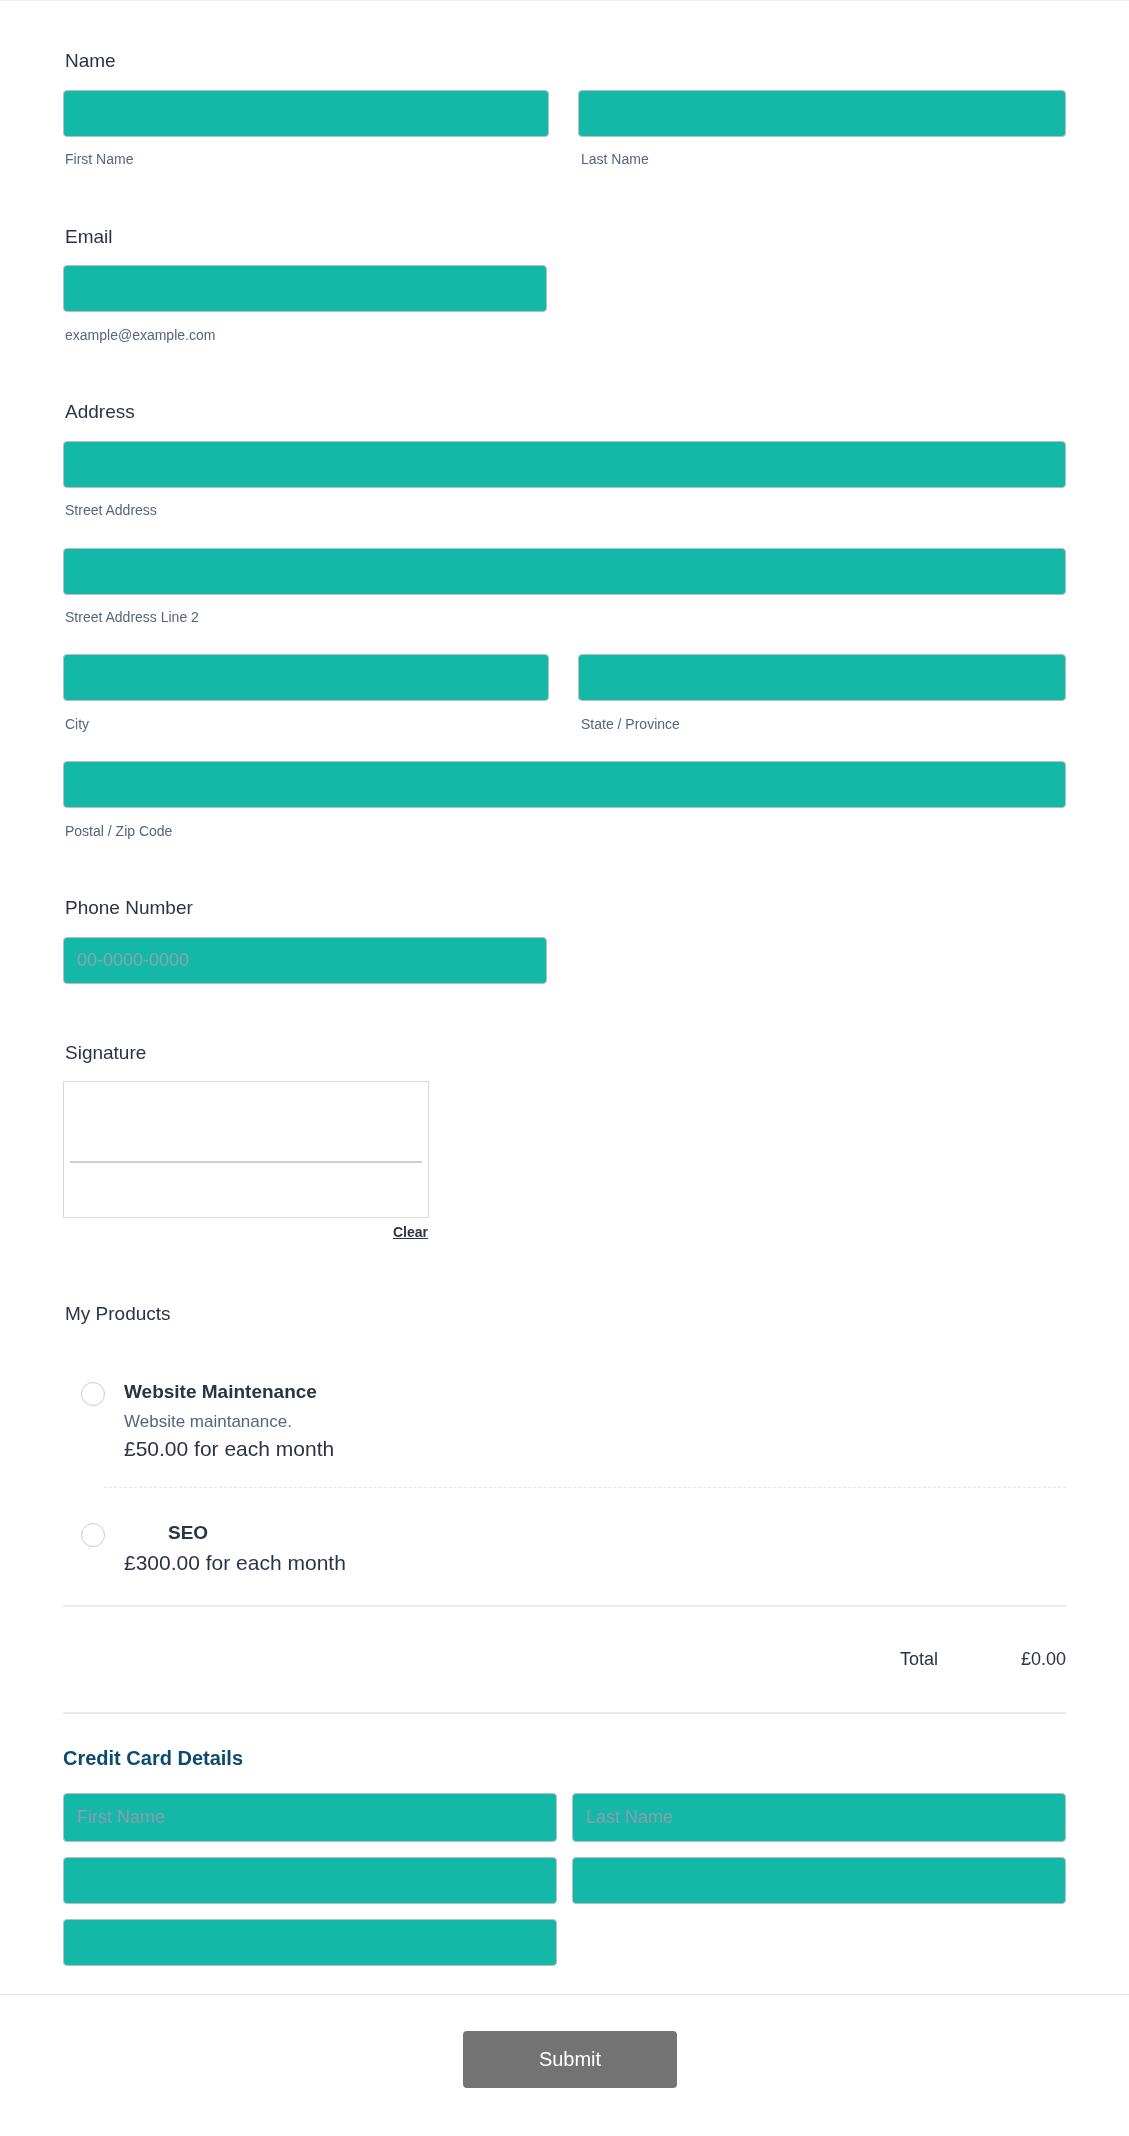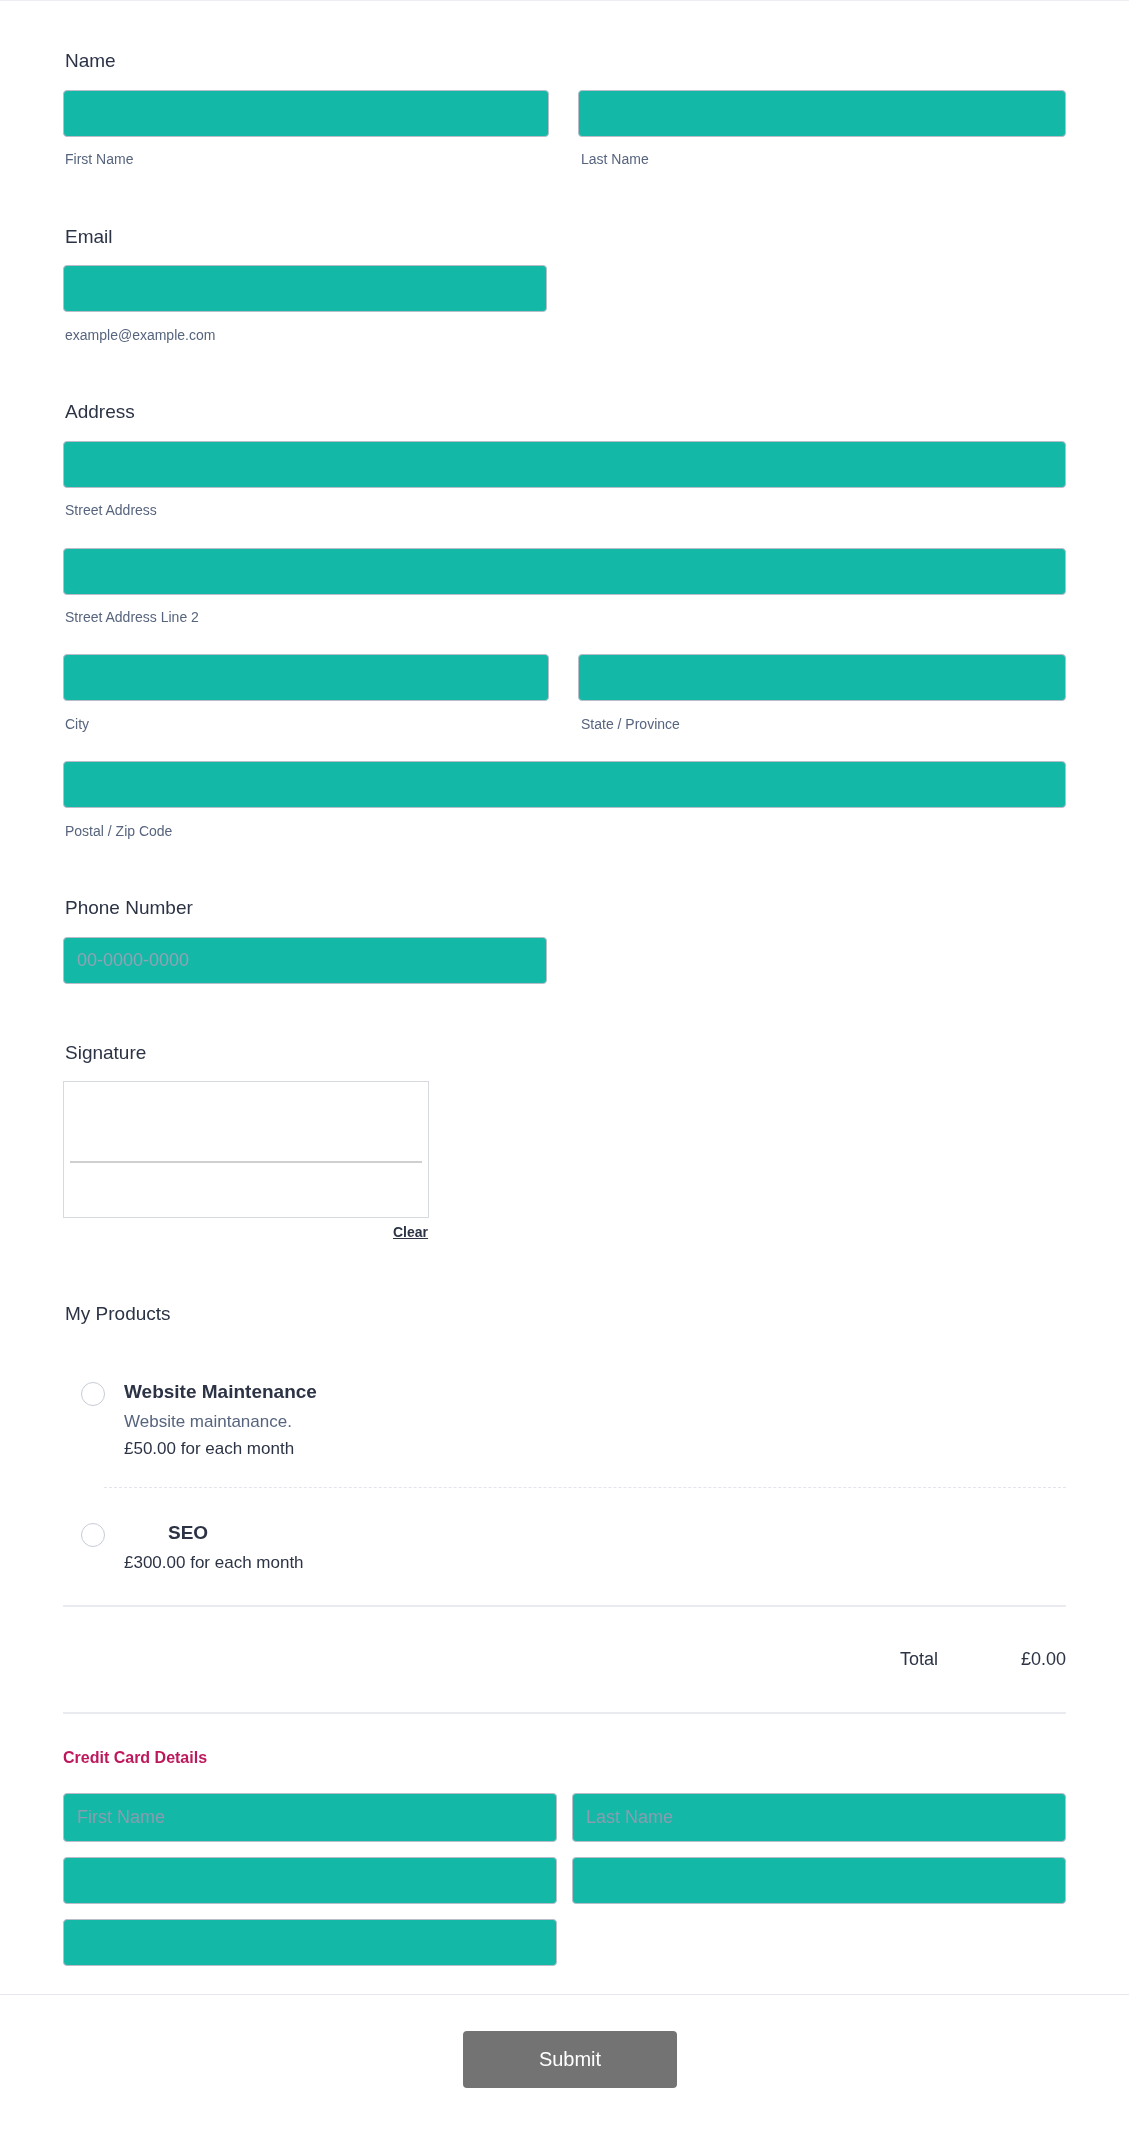--- a/index.html
+++ b/index.html
@@ -10,26 +10,26 @@
   .sublabel { position: absolute; font-size: 14px; color: #57647e; line-height: 16px; }
   .input { position: absolute; height: 47px; border: 1px solid #b8bdc9; border-radius: 4px; background: #14b8a6; font-family: "Liberation Sans", sans-serif; font-size: 18px; padding: 0 13px; color: #2c3345; outline: none; }
   .input::placeholder { color: #8d9bb0; }
   .ph-phone::placeholder { color: #8fa3b5; }
   .sig-box { position: absolute; left: 63px; top: 1081px; width: 366px; height: 137px; border: 1px solid #d6d9de; background: #fff; }
   .sig-line { position: absolute; left: 6px; right: 6px; top: 79px; height: 2px; background: #cfcfcf; }
   .clear { position: absolute; left: 393px; top: 1224px; font-size: 14px; font-weight: bold; color: #2c3345; text-decoration: underline; cursor: pointer; line-height: 16px; }
   .radio { position: absolute; width: 24px; height: 24px; border: 1px solid #c7ccd5; border-radius: 50%; background: #fff; }
   .prod-title { position: absolute; left: 124px; font-size: 19px; font-weight: bold; color: #2c3345; line-height: 22px; }
   .prod-desc { position: absolute; left: 124px; font-size: 17px; color: #57647e; line-height: 20px; }
-  .prod-price { position: absolute; left: 124px; font-size: 17px; color: #2c3345; line-height: 20px; }
+  .prod-price { position: absolute; left: 124px; font-size: 21px; color: #2c3345; line-height: 20px; }
   .dashed { position: absolute; left: 104px; width: 962px; top: 1487px; border-top: 1px dashed #e3e5ea; }
   .solid { position: absolute; left: 63px; width: 1003px; height: 2px; background: #eaebf0; }
   .total-label { position: absolute; left: 900px; top: 1648px; font-size: 18px; color: #2c3345; line-height: 22px; }
   .total-value { position: absolute; right: 63px; top: 1648px; font-size: 18px; color: #2c3345; line-height: 22px; }
-  .cc-title { position: absolute; left: 63px; top: 1746px; font-size: 16px; font-weight: bold; color: #be185d; line-height: 24px; }
+  .cc-title { position: absolute; left: 63px; top: 1746px; font-size: 20px; font-weight: bold; color: #0c4a6e; line-height: 24px; }
   .footer-line { position: absolute; left: 0; top: 1994px; width: 1129px; height: 1px; background: #e6e8ee; }
   .submit { position: absolute; left: 463px; top: 2031px; width: 214px; height: 57px; background: #737373; border: none; border-radius: 4px; color: #fff; font-family: "Liberation Sans", sans-serif; font-size: 20px; cursor: pointer; }
 </style>
 </head>
 <body>
 
 <div class="topline"></div>
 
 <div class="label" style="top:50px;">Name</div>
 <input class="input" style="left: 63px; top: 90px; width: 486px;" value="">

